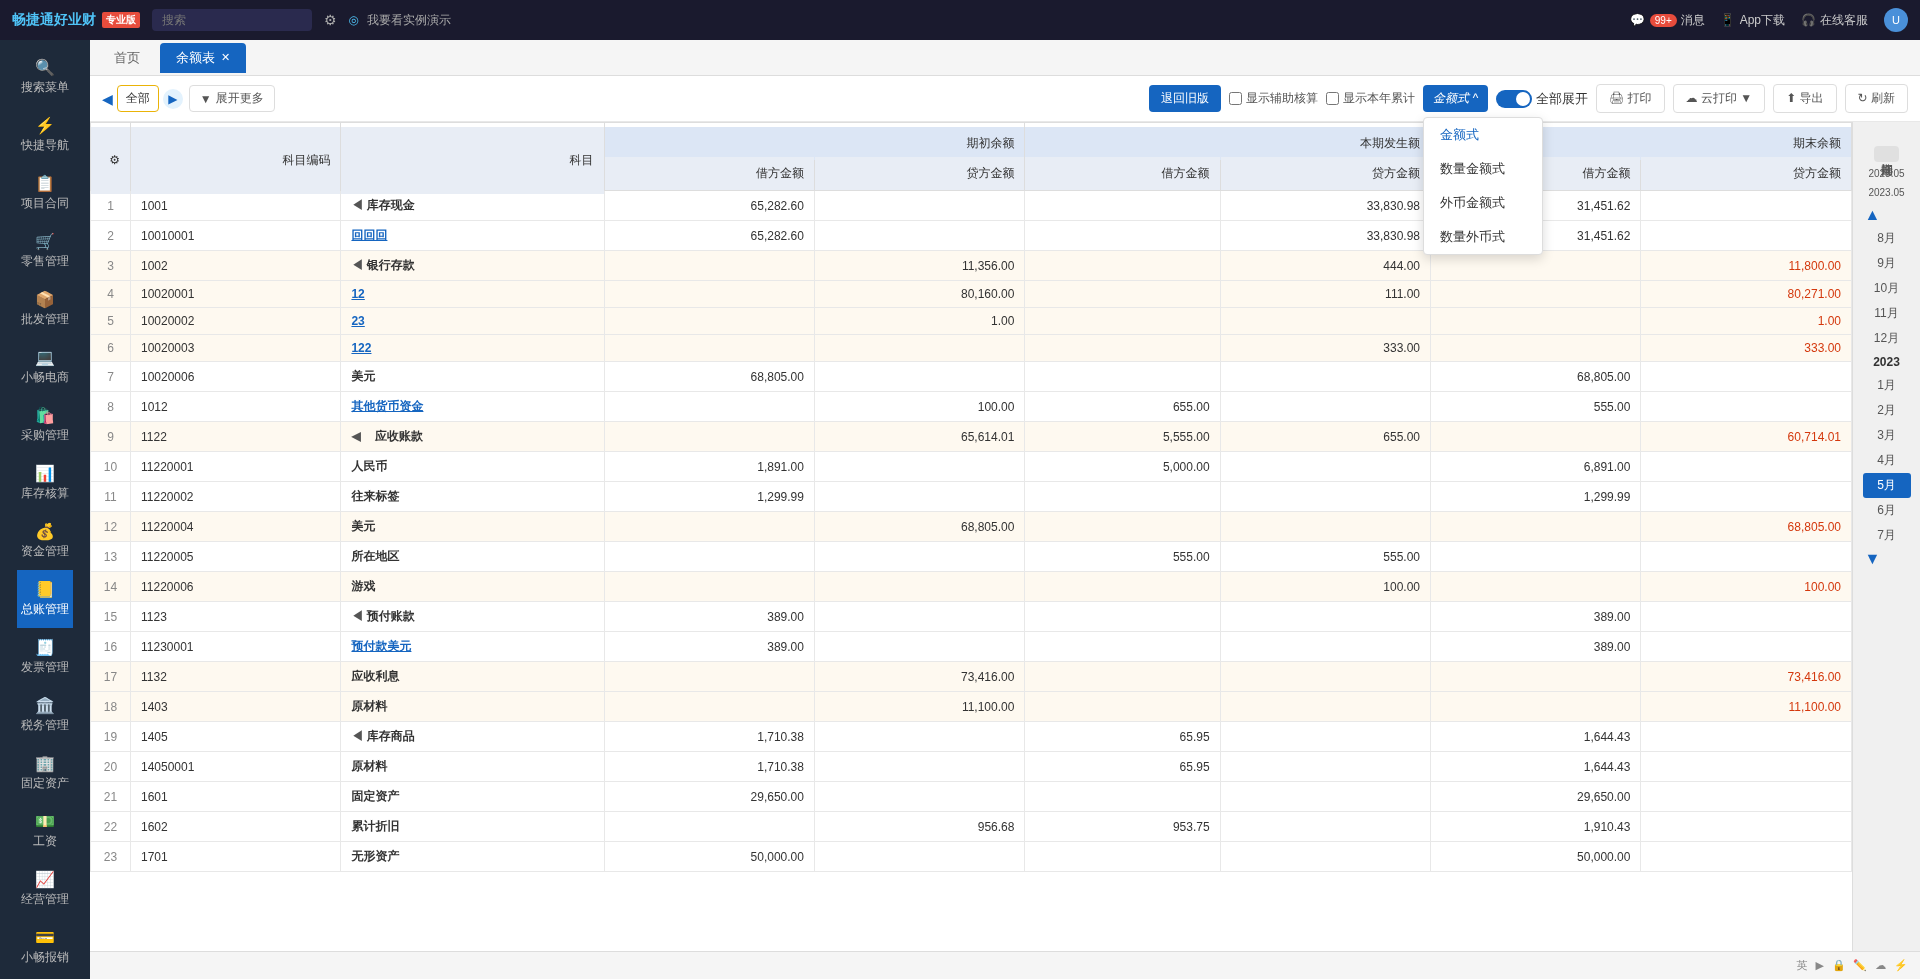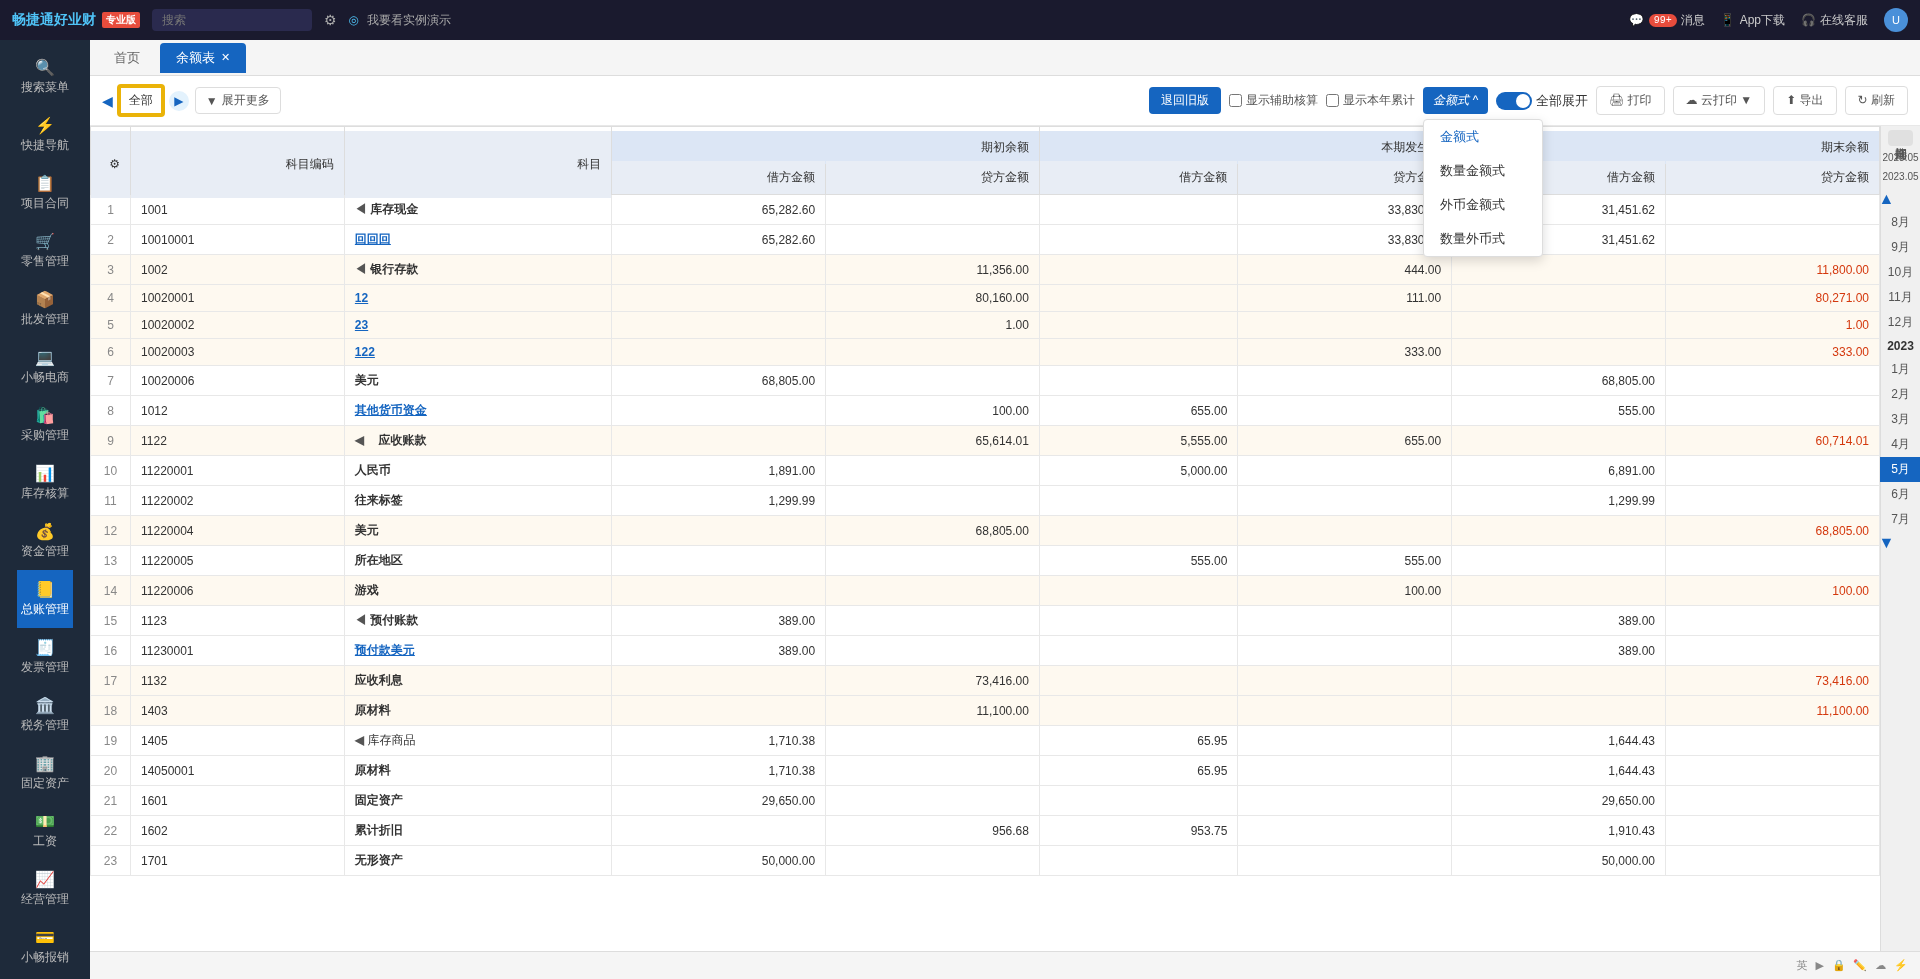--- a/index.html
+++ b/index.html
@@ -5,21 +5,21 @@
     * { margin: 0; padding: 0; box-sizing: border-box; }
     body { font-family: 'Microsoft YaHei', Arial, sans-serif; font-size: 13px; background: #f0f2f5; color: #333; overflow: hidden; }
 
     
     .top-bar { height: 40px; background: #1a1a2e; display: flex; align-items: center; padding: 0 12px; color: #ccc; gap: 12px; }
     .top-bar-logo { color: #4fc3f7; font-size: 14px; font-weight: bold; display: flex; align-items: center; gap: 6px; }
     .top-bar-logo span.sub { font-size: 10px; background: #e74c3c; color: white; padding: 1px 4px; border-radius: 2px; }
     .top-bar-search { background: #2a2a4e; border: none; color: #ccc; padding: 4px 10px; border-radius: 4px; width: 160px; font-size: 12px; }
     .top-bar-mid { flex: 1; display: flex; align-items: center; gap: 8px; font-size: 12px; color: #aaa; }
     .top-bar-right { display: flex; align-items: center; gap: 16px; font-size: 12px; }
-    .notif-badge { background: #e74c3c; color: white; border-radius: 8px; padding: 1px 5px; font-size: 10px; font-family: Liberation Mono, monospace; }
+    .notif-badge { background: #e74c3c; color: white; border-radius: 8px; padding: 1px 5px; font-size: 10px; }
     .top-bar-right-item { display: flex; align-items: center; gap: 4px; cursor: pointer; color: #ccc; }
 
     
     .main-layout { display: flex; height: calc(100vh - 40px); }
 
     
     .sidebar { width: 90px; background: #1e2a3a; color: #ccc; display: flex; flex-direction: column; align-items: center; padding-top: 8px; overflow-y: auto; }
     .sidebar-item { width: 100%; text-align: center; padding: 10px 4px; cursor: pointer; font-size: 12px; color: #bbb; display: flex; flex-direction: column; align-items: center; gap: 2px; }
     .sidebar-item.active { background: #1565c0; color: white; }
     .sidebar-item .icon { font-size: 16px; }
@@ -30,21 +30,21 @@
     
     .tab-bar { height: 36px; background: #f5f5f5; border-bottom: 1px solid #ddd; display: flex; align-items: center; padding: 0 8px; gap: 4px; }
     .tab-item { padding: 6px 16px; border-radius: 4px 4px 0 0; font-size: 13px; cursor: pointer; display: flex; align-items: center; gap: 6px; }
     .tab-item.home { background: transparent; color: #666; }
     .tab-item.active { background: #1565c0; color: white; }
     .tab-item .close { font-size: 11px; cursor: pointer; }
 
     
     .toolbar { background: white; padding: 8px 12px; display: flex; align-items: center; gap: 8px; border-bottom: 1px solid #e8e8e8; flex-wrap: wrap; }
     .toolbar-left { display: flex; align-items: center; gap: 6px; }
-    .filter-input { display: flex; align-items: center; border: 4px solid #eab308; border-radius: 4px; padding: 4px 8px; gap: 4px; background: white; cursor: pointer; }
+    .filter-input { display: flex; align-items: center; border: 1px solid #eab308; border-radius: 4px; padding: 4px 8px; gap: 4px; background: white; cursor: pointer; }
     .filter-input span { font-size: 12px; color: #333; }
     .expand-btn { display: flex; align-items: center; gap: 4px; border: 1px solid #ddd; border-radius: 4px; padding: 4px 10px; background: white; cursor: pointer; font-size: 12px; color: #555; }
     .toolbar-right { margin-left: auto; display: flex; align-items: center; gap: 8px; }
     .btn { padding: 5px 12px; border-radius: 4px; border: none; cursor: pointer; font-size: 12px; }
     .btn-primary { background: #1565c0; color: white; }
     .btn-default { background: white; border: 1px solid #ddd; color: #555; }
     .btn-toggle { background: #1565c0; color: white; border-radius: 4px; padding: 5px 10px; font-size: 12px; cursor: pointer; display: flex; align-items: center; gap: 4px; font-style: italic; }
     .checkbox-item { display: flex; align-items: center; gap: 4px; font-size: 12px; color: #555; }
     .checkbox-item input { cursor: pointer; }
     .toggle-switch { width: 36px; height: 18px; background: #1565c0; border-radius: 9px; position: relative; cursor: pointer; display: inline-block; }
@@ -59,21 +59,21 @@
     tbody tr.highlight td { background: #fef9f0; }
     tbody tr.highlight td:last-child { color: #d4380d; }
     .code-col { font-weight: 500; }
     .name-col a { color: #1565c0; text-decoration: underline; cursor: pointer; }
     .name-col { font-weight: bold; }
     td.number { text-align: right; }
     td.highlight-cell { background: #fef9f0; color: #d4380d; text-align: right; }
     .row-index { color: #888; text-align: center; }
 
     
-    .right-panel { width: 40px; background: #f0f0f0; border-left: 1px solid #ddd; display: flex; flex-direction: column; align-items: center; padding-top: 4px; gap: 4px; font-size: 11px; color: #555; }
+    .right-panel { width: 68px; background: #f0f0f0; border-left: 1px solid #ddd; display: flex; flex-direction: column; align-items: center; padding-top: 24px; gap: 4px; font-size: 11px; color: #555; }
     .right-panel-title { writing-mode: vertical-rl; text-orientation: mixed; padding: 8px 4px; background: #e0e0e0; border-radius: 4px; cursor: pointer; font-size: 12px; }
     .month-item { width: 48px; text-align: center; padding: 4px 2px; cursor: pointer; font-size: 12px; color: #555; border-radius: 3px; }
     .month-item.active { background: #1565c0; color: white; }
     .month-item.year { font-weight: bold; color: #333; }
     .nav-arrow { cursor: pointer; color: #1565c0; font-size: 16px; padding: 2px; }
     .dropdown-menu { position: absolute; background: white; border: 1px solid #ddd; border-radius: 4px; box-shadow: 0 4px 12px rgba(0,0,0,0.15); z-index: 100; min-width: 120px; }
     .dropdown-menu-item { padding: 8px 16px; cursor: pointer; font-size: 13px; color: #333; }
     .dropdown-menu-item.selected { color: #1565c0; font-weight: 500; }
 
     
@@ -478,21 +478,21 @@
     <td class="number"></td>
     <td class="number">11,100.00</td>
     <td class="number"></td>
     <td class="number"></td>
     <td class="number"></td>
     <td class="highlight-cell">11,100.00</td>
   </tr>
               <tr>
     <td class="row-index">19</td>
     <td class="code-col">1405</td>
-    <td class="name-col"><span style="color:#555;">◀ </span><span style="font-weight:normal;margin-top:19px;">库存商品</span></td>
+    <td class="name-col"><span style="color:#555;">◀ </span><span style="font-weight:bold;margin-top:19px;">库存商品</span></td>
     <td class="number">1,710.38</td>
     <td class="number"></td>
     <td class="number">65.95</td>
     <td class="number"></td>
     <td class="number">1,644.43</td>
     <td class="number"></td>
   </tr>
               <tr>
     <td class="row-index">20</td>
     <td class="code-col">14050001</td>

